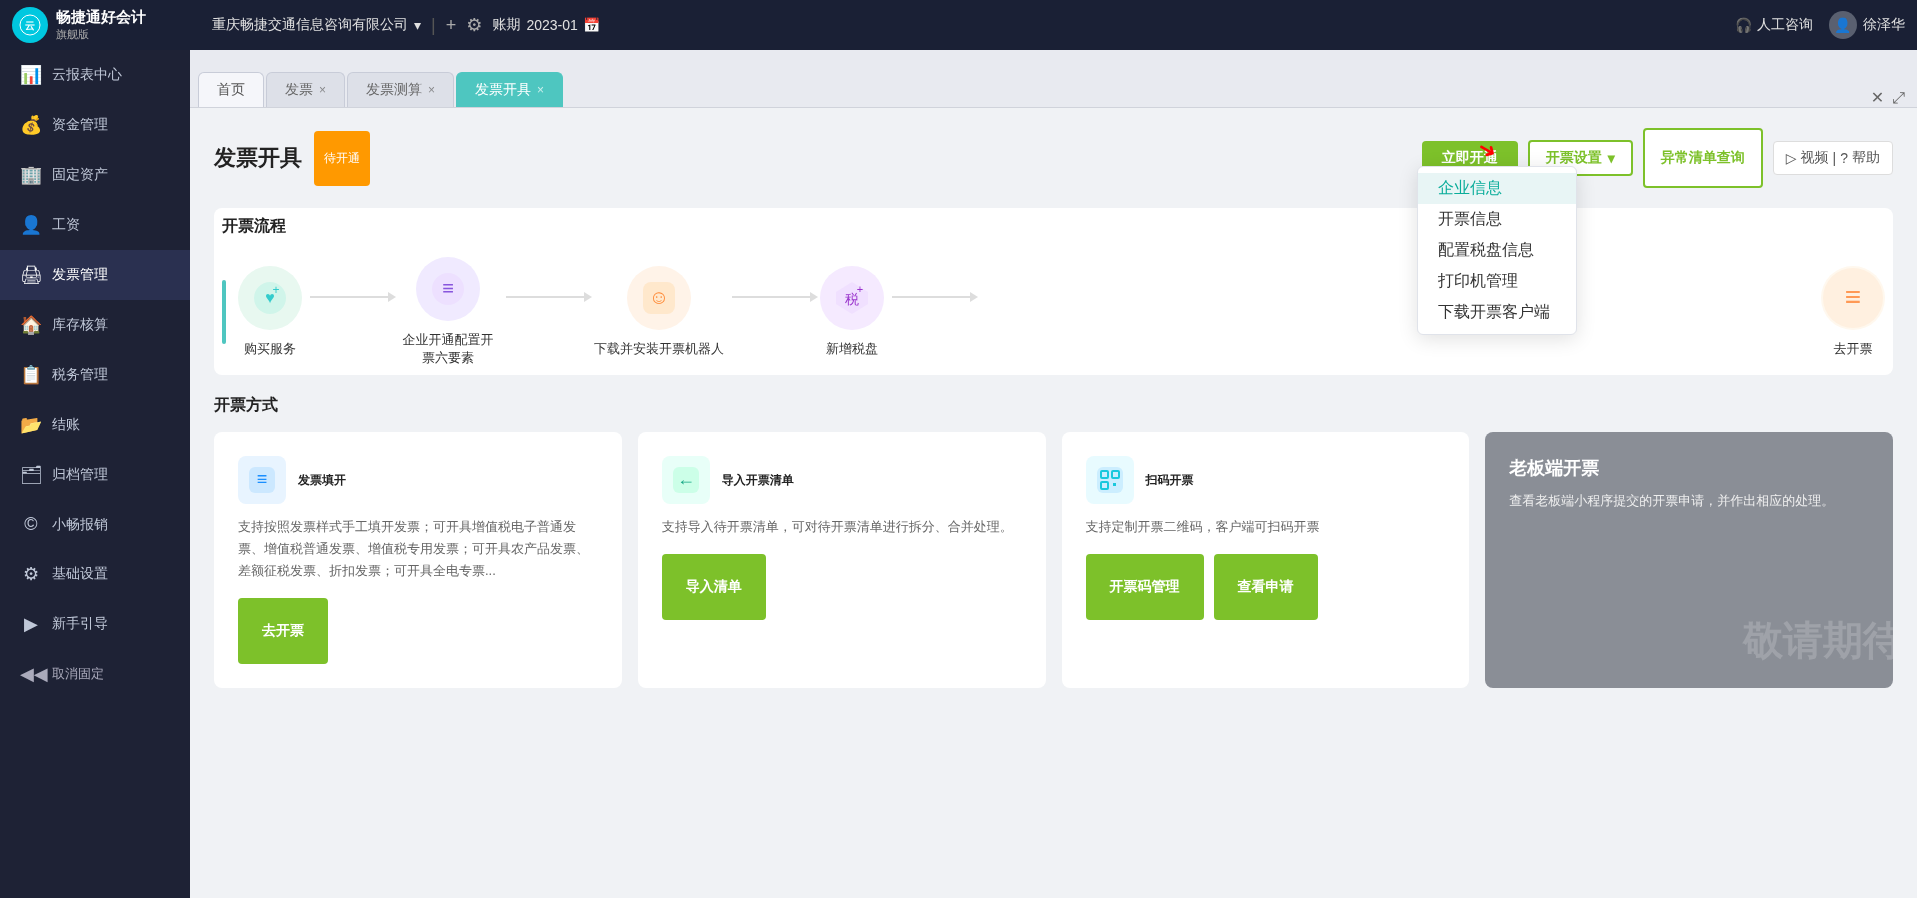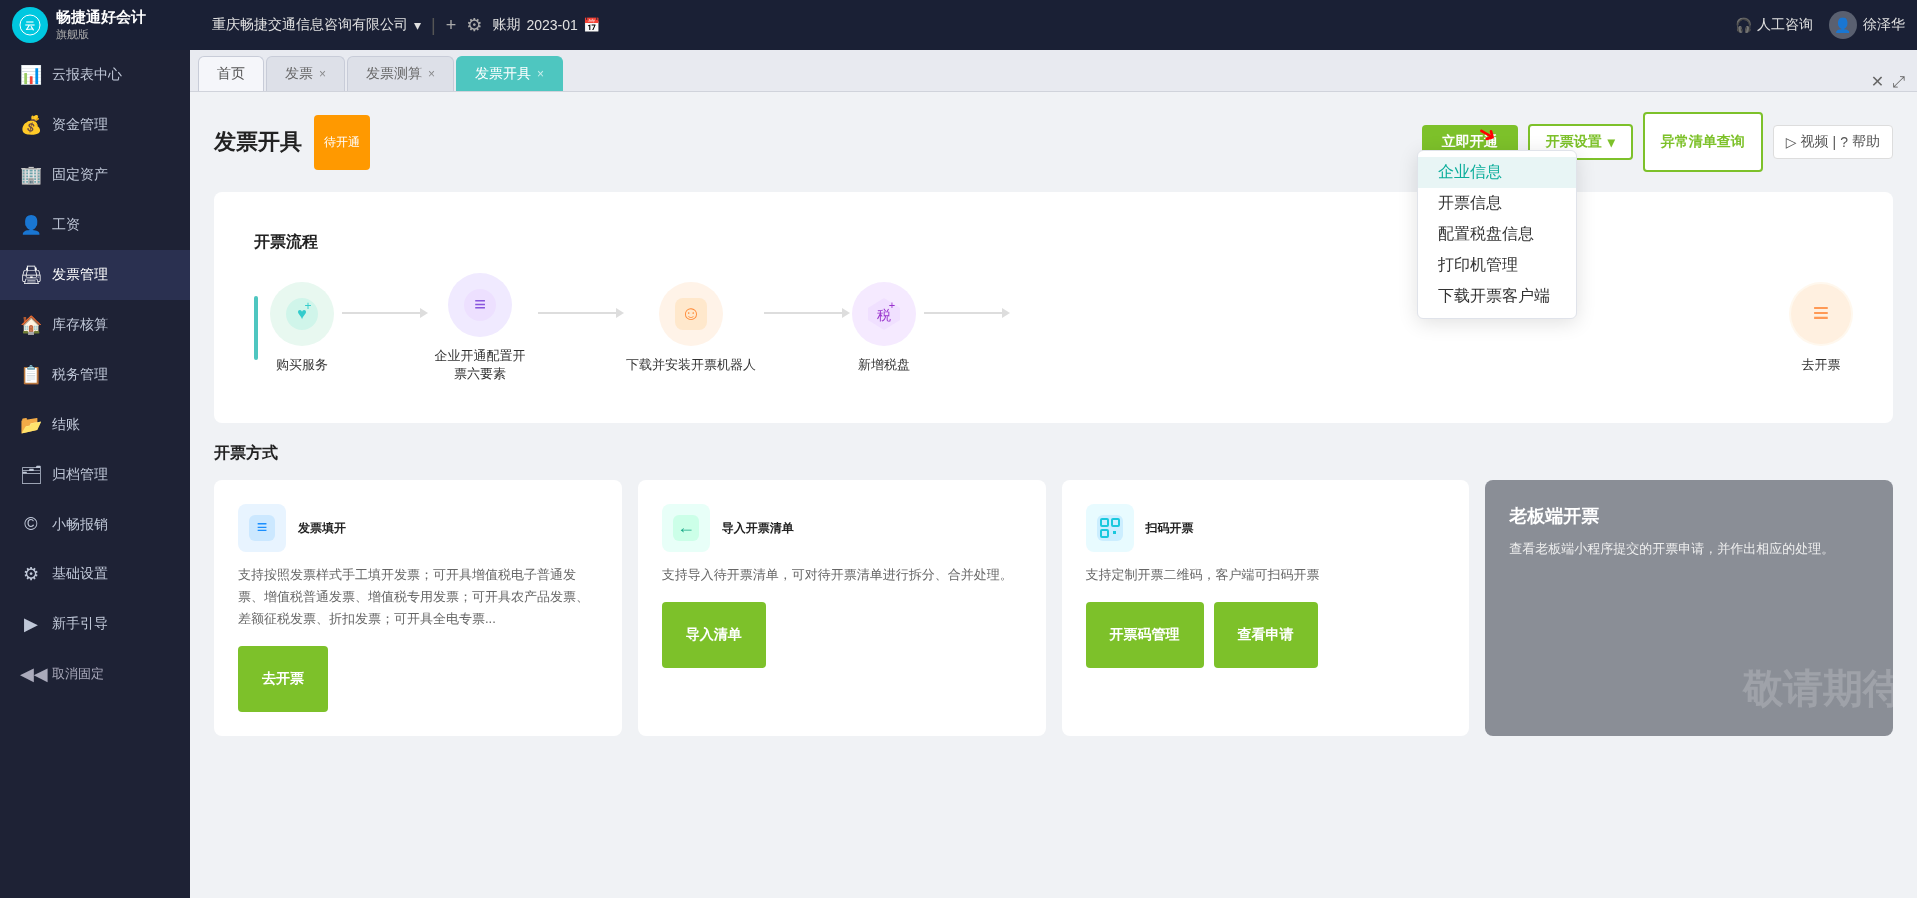--- a/index.html
+++ b/index.html
@@ -28,21 +28,21 @@
     .sidebar { width: 190px; background: #1e2235; display: flex; flex-direction: column; flex-shrink: 0; overflow-y: auto; }
     .sidebar-item { display: flex; align-items: center; gap: 10px; padding: 14px 20px; color: #c0c8d8; cursor: pointer; font-size: 14px; transition: background 0.2s; }
     .sidebar-item.active { background: #2a3050; color: white; }
     .sidebar-item .icon { font-size: 18px; width: 22px; text-align: center; }
     .sidebar-item.cancel { color: #aab; font-size: 13px; }
 
     
     .content-area { flex: 1; display: flex; flex-direction: column; overflow: hidden; background: #f0f2f5; }
 
     
-    .tab-bar { height: 42px; background: #e8eaf0; display: flex; align-items: flex-end; padding-left: 0; flex-shrink: 0; border-bottom: 1px solid #d0d3db; }
+    .tab-bar { height: 58px; background: #e8eaf0; display: flex; align-items: flex-end; padding-left: 0; flex-shrink: 0; border-bottom: 1px solid #d0d3db; }
     .tab { display: flex; align-items: center; gap: 6px; padding: 8px 18px; cursor: pointer; font-size: 14px; color: #666; background: #dde0e8; border-radius: 6px 6px 0 0; margin-right: 2px; margin-left: 0; border: 1px solid #c8ccd8; border-bottom: none; }
     .tab.active { background: #4ec6c0; color: white; border-color: #4ec6c0; }
     .tab .close-btn { font-size: 12px; color: inherit; opacity: 0.7; cursor: pointer; }
     .tab:first-child { margin-left: 8px; background: #f5f6fa; color: #555; border: 1px solid #c8ccd8; border-bottom: none; }
 
     
     .page-content { flex: 1; padding: 20px 24px; overflow-y: auto; position: relative; }
 
     
     .page-title-row { display: flex; align-items: center; gap: 12px; margin-bottom: 20px; }
@@ -51,21 +51,21 @@
     .title-actions { margin-left: auto; display: flex; align-items: center; gap: 10px; }
     .btn-activate { background: #7dc12a; color: white; border: none; padding: 8px 20px; border-radius: 4px; font-size: 14px; cursor: pointer; font-weight: bold; }
     .btn-settings { background: white; color: #7dc12a; border: 2px solid #7dc12a; padding: 7px 16px; border-radius: 4px; font-size: 14px; cursor: pointer; display: flex; align-items: center; gap: 6px; font-weight: bold; position: relative; }
     .btn-abnormal { background: white; color: #7dc12a; border: 2px solid #7dc12a; padding: 19px 16px; border-radius: 4px; font-size: 14px; cursor: pointer; font-weight: bold; }
     .btn-video { background: white; color: #555; border: 1px solid #ddd; padding: 7px 12px; border-radius: 4px; font-size: 14px; cursor: pointer; display: flex; align-items: center; gap: 4px; }
 
     
     .section-title { font-size: 16px; font-weight: bold; color: #222; margin-bottom: 20px; }
 
     
-    .flow-section { background: white; border-radius: 8px; padding: 40px; margin-bottom: 20px; }
+    .flow-section { background: white; border-radius: 8px; padding: 8px; margin-bottom: 20px; }
     .flow-steps { display: flex; align-items: center; gap: 0; }
     .flow-step { display: flex; flex-direction: column; align-items: center; gap: 10px; }
     .flow-connector { width: 80px; height: 2px; background: #ddd; position: relative; margin: 0 8px; margin-bottom: 30px; }
     .flow-connector::after { content: ''; position: absolute; right: -6px; top: -4px; width: 0; height: 0; border-left: 8px solid #ddd; border-top: 5px solid transparent; border-bottom: 5px solid transparent; }
     .step-icon { width: 64px; height: 64px; border-radius: 50%; display: flex; align-items: center; justify-content: center; font-size: 28px; }
     .step-icon.green { background: #e8f8f0; color: #3cc; }
     .step-icon.purple { background: #f0eaff; color: #8855dd; }
     .step-icon.orange { background: #fff3e8; color: #ff8833; }
     .step-icon.violet { background: #f5eaff; color: #9933cc; }
     .step-icon.orange2 { background: #fff8ee; color: #ff9955; }

